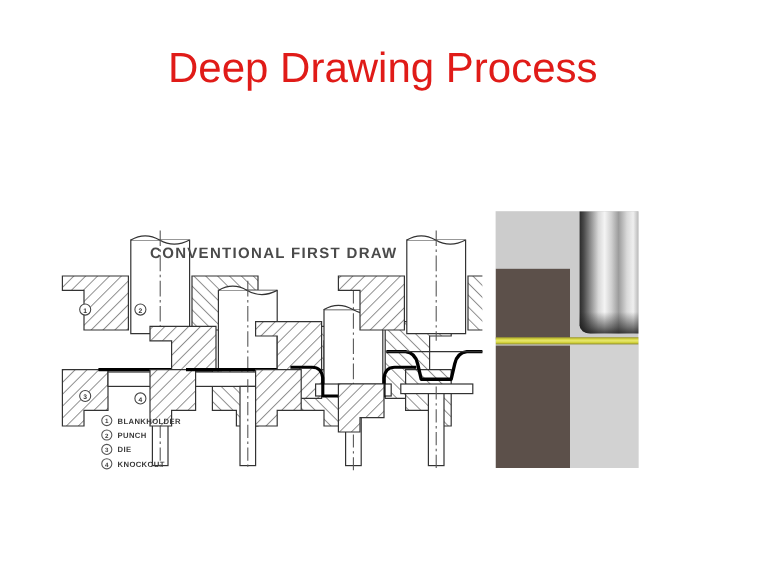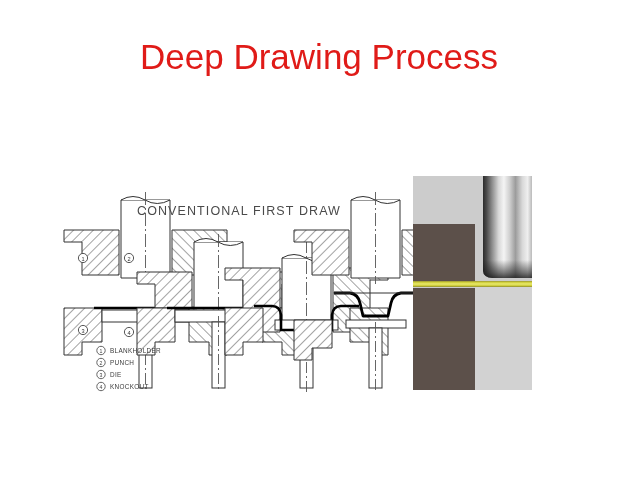--- a/index.html
+++ b/index.html
@@ -25,24 +25,25 @@
     font-size: 35px;
     font-weight: 400;
     letter-spacing: 0px;
     font-family: "Liberation Sans", sans-serif;
     white-space: nowrap;
   }
 
   
   #drawing-panel {
     position: absolute;
-    left: 24px;
+    left: 12px;
     top: 180px;
     width: 390px;
     height: 212px;
+    font-weight: bold;
   }
   #drawing-svg { display: block; }
 
   .dwg-caption-text {
     font-family: "Liberation Sans", sans-serif;
   }
 
   
   #render-panel {
     position: absolute;

